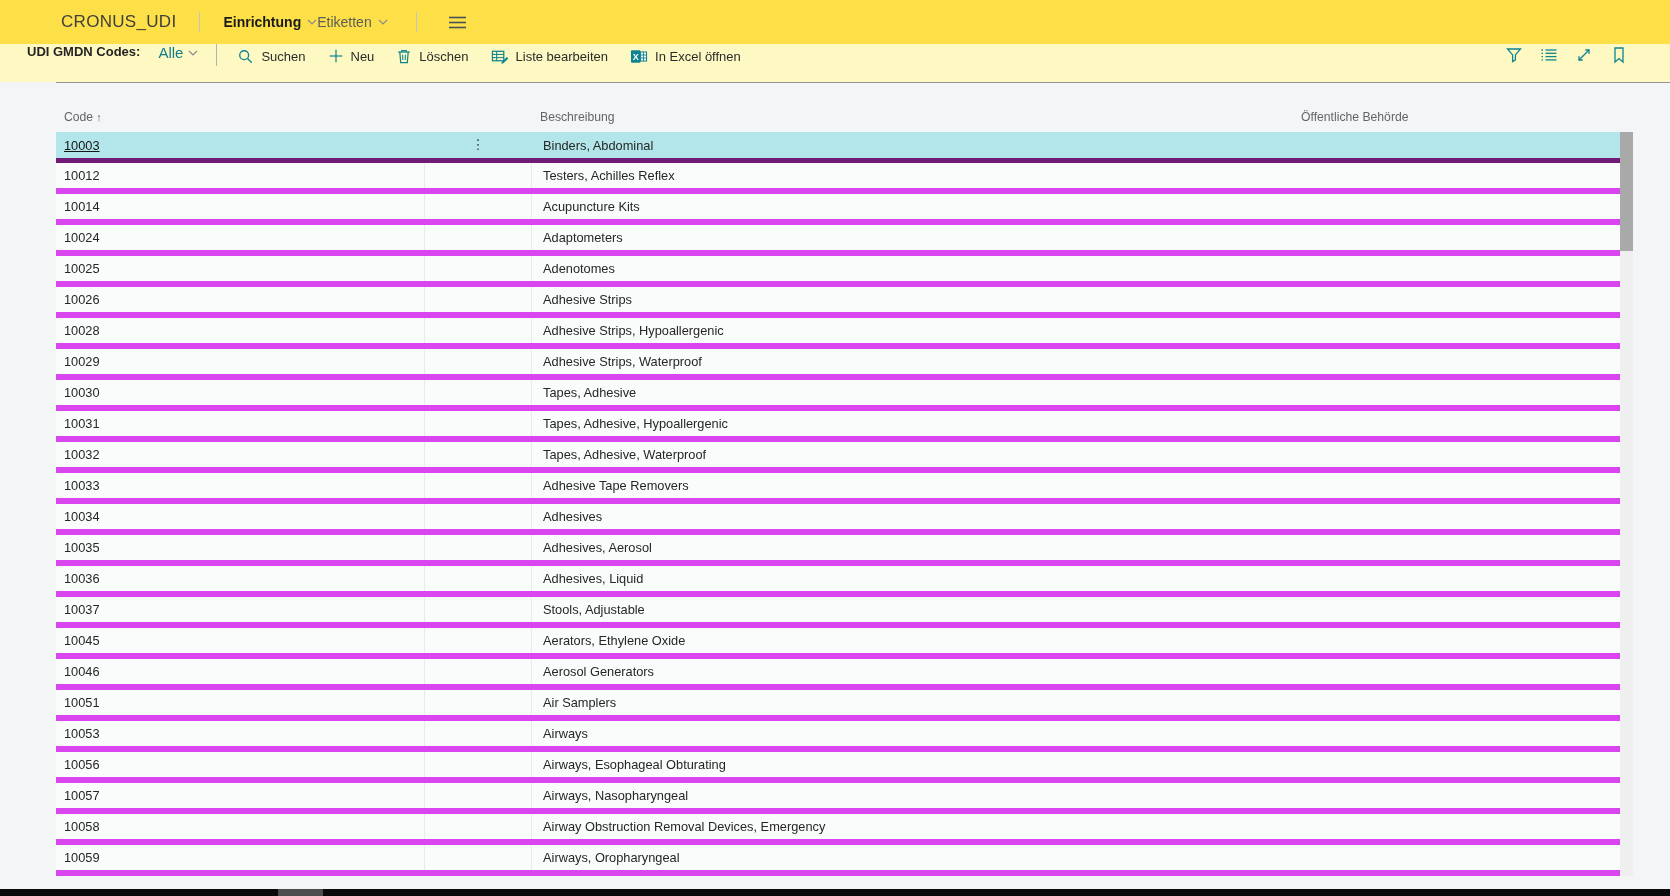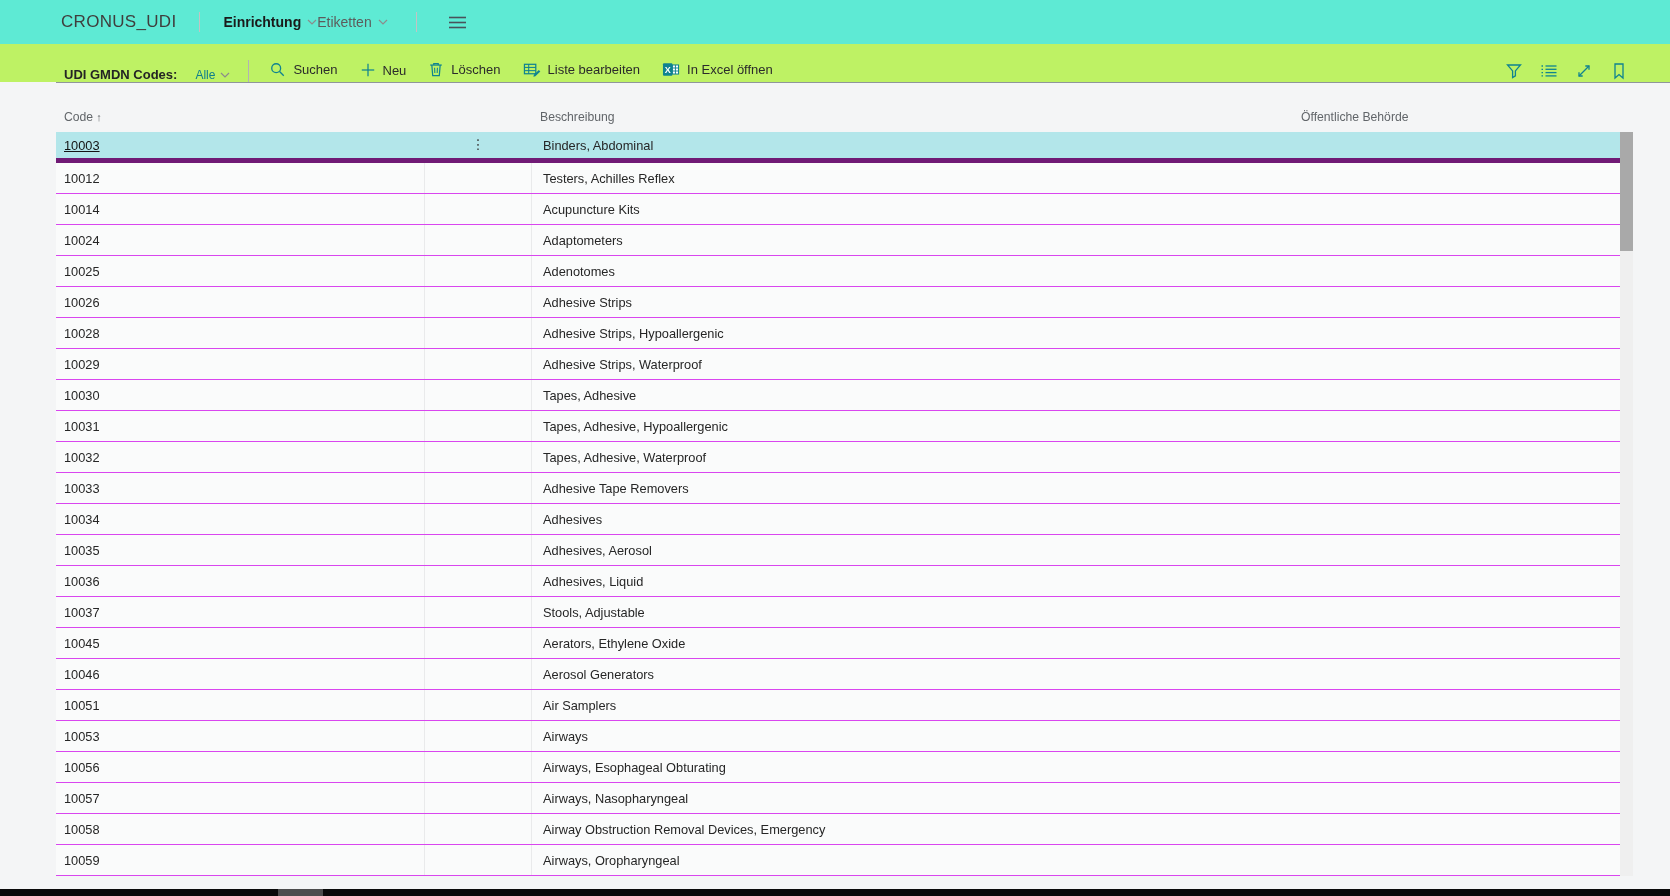--- a/index.html
+++ b/index.html
@@ -1,56 +1,56 @@
 <!DOCTYPE html>
 <html><head>
 <meta charset="utf-8">
 <title>UDI GMDN Codes</title>
 <style>
   html,body{margin:0;padding:0;}
   body{font-family:"Liberation Sans","DejaVu Sans",sans-serif;background:#f4f5f6;overflow:hidden;}
   .stage{position:relative;width:1670px;height:896px;background:#f4f5f6;overflow:hidden;}
 
   
-  .topbar{position:absolute;left:0;top:0;width:1670px;height:44px;background:#5eead4;
+  .topbar{position:absolute;left:0;top:0;width:1670px;height:44px;background:#fde047;
           display:flex;align-items:center;padding-left:61px;box-sizing:border-box;}
   .company{font-size:17px;color:#3f3e3d;letter-spacing:.3px;}
   .tb-divider{width:1px;height:20px;background:#c3c3c3;margin:0 23px;}
   .navitem{display:flex;align-items:center;gap:6px;cursor:pointer;}
   .navitem .lbl{font-size:14px;color:#5c5c5c;}
   .navitem.active .lbl{color:#1a1a1a;font-weight:700;}
   .navitem + .navitem{}
   .hamburger{display:flex;align-items:center;justify-content:center;width:26px;height:26px;cursor:pointer;}
 
   
-  .actionbar{position:absolute;left:0;top:44px;width:1670px;height:38px;background:#bef264;
-             display:flex;align-items:flex-end;padding-left:64px;box-sizing:border-box;}
+  .actionbar{position:absolute;left:0;top:44px;width:1670px;height:38px;background:#fef9c3;
+             display:flex;align-items:flex-start;padding-left:27px;box-sizing:border-box;}
   .actionbar-border{position:absolute;left:56px;top:82px;width:1614px;height:1px;background:#8f969b;}
   .caption{font-size:13px;font-weight:700;color:#242424;}
   .viewfilter{display:flex;align-items:center;gap:5px;margin-left:18px;cursor:pointer;}
-  .viewfilter .lbl{font-size:12px;color:#0f7e8c;}
+  .viewfilter .lbl{font-size:15px;color:#0f7e8c;}
   .ab-divider{width:1px;height:22px;background:#b3b3b3;margin:0 18px;}
   .abtn{display:flex;align-items:center;gap:7px;border:none;background:none;padding:4px 2px;
         margin-right:18px;cursor:pointer;font-family:inherit;}
   .abtn .lbl{font-size:13px;color:#2b2b2b;white-space:nowrap;}
   .right-icons{margin-left:auto;display:flex;align-items:center;gap:13px;padding-right:40px;}
   .iconbtn{width:22px;height:22px;display:flex;align-items:center;justify-content:center;
            border:none;background:none;padding:0;cursor:pointer;}
 
   
   .thead{position:absolute;left:0;top:103px;width:1522px;height:29px;}
   .th{position:absolute;top:0;height:29px;line-height:29px;font-size:12.2px;color:#616569;white-space:nowrap;cursor:pointer;}
   .th .arrow{font-size:11px;margin-left:3px;}
   .th-code{left:64px;}
   .th-desc{left:540px;}
   .th-auth{left:1301px;}
 
   .tbody{position:absolute;left:56px;top:132px;width:1564px;}
   .row{display:grid;grid-template-columns:368px 108px 708px 1fr;height:31px;box-sizing:border-box;
-       background:#fafbfb;border-bottom:1px solid #d946ef;cursor:pointer;}
+       background:#fafbfb;border-bottom:6px solid #d946ef;cursor:pointer;}
   .cell{display:flex;align-items:center;font-size:12.8px;color:#262626;box-sizing:border-box;overflow:hidden;white-space:nowrap;}
   .cell.code{padding-left:8px;}
   .cell.more{border-left:1px solid #e9eaeb;border-right:1px solid #e9eaeb;justify-content:center;}
   .cell.desc{padding-left:11px;}
   .ellipsis{font-size:13.5px;color:#3c3c3c;line-height:1;}
   .row.selected{background:#b3e6ea;border-bottom:5px solid #701a75;}
   .row.selected .cell.more{border-color:transparent;}
   .row.selected .code-text{text-decoration:underline;color:#141414;}
 
   

